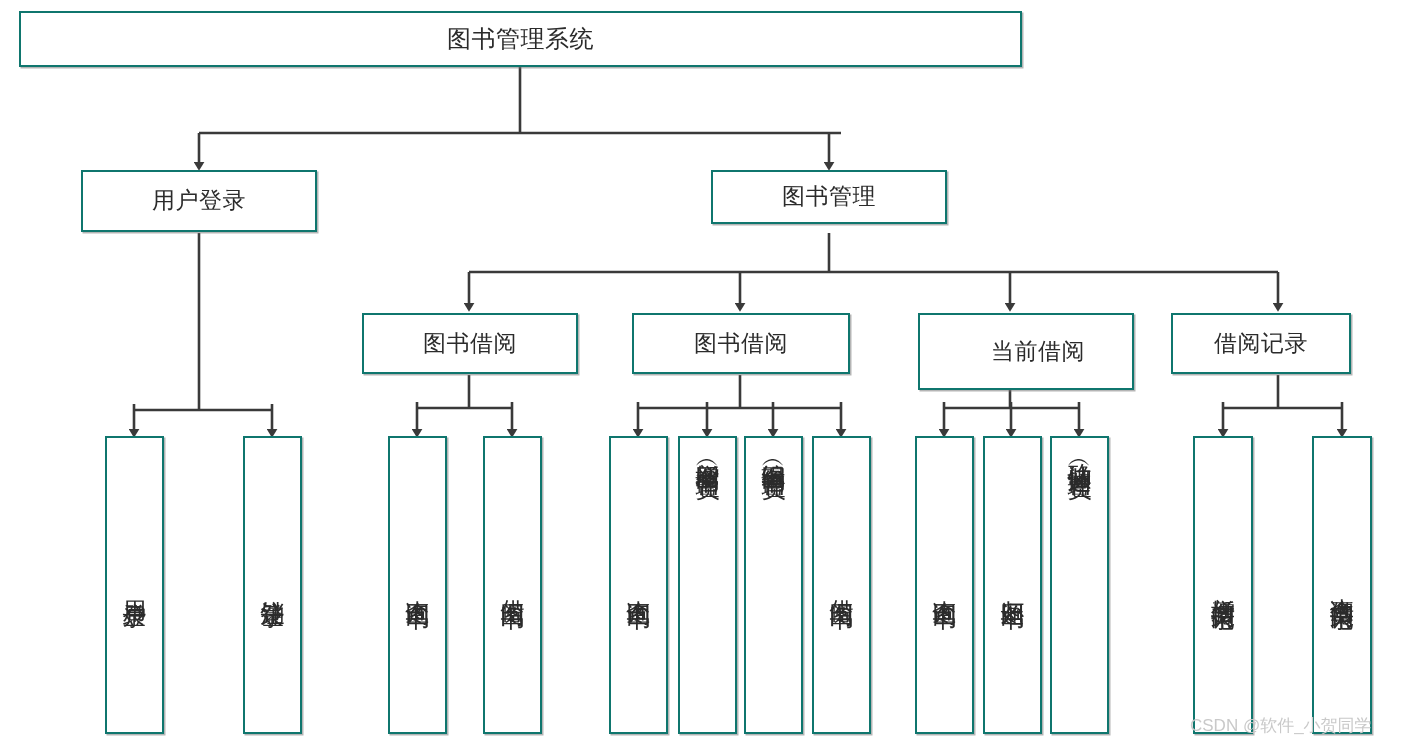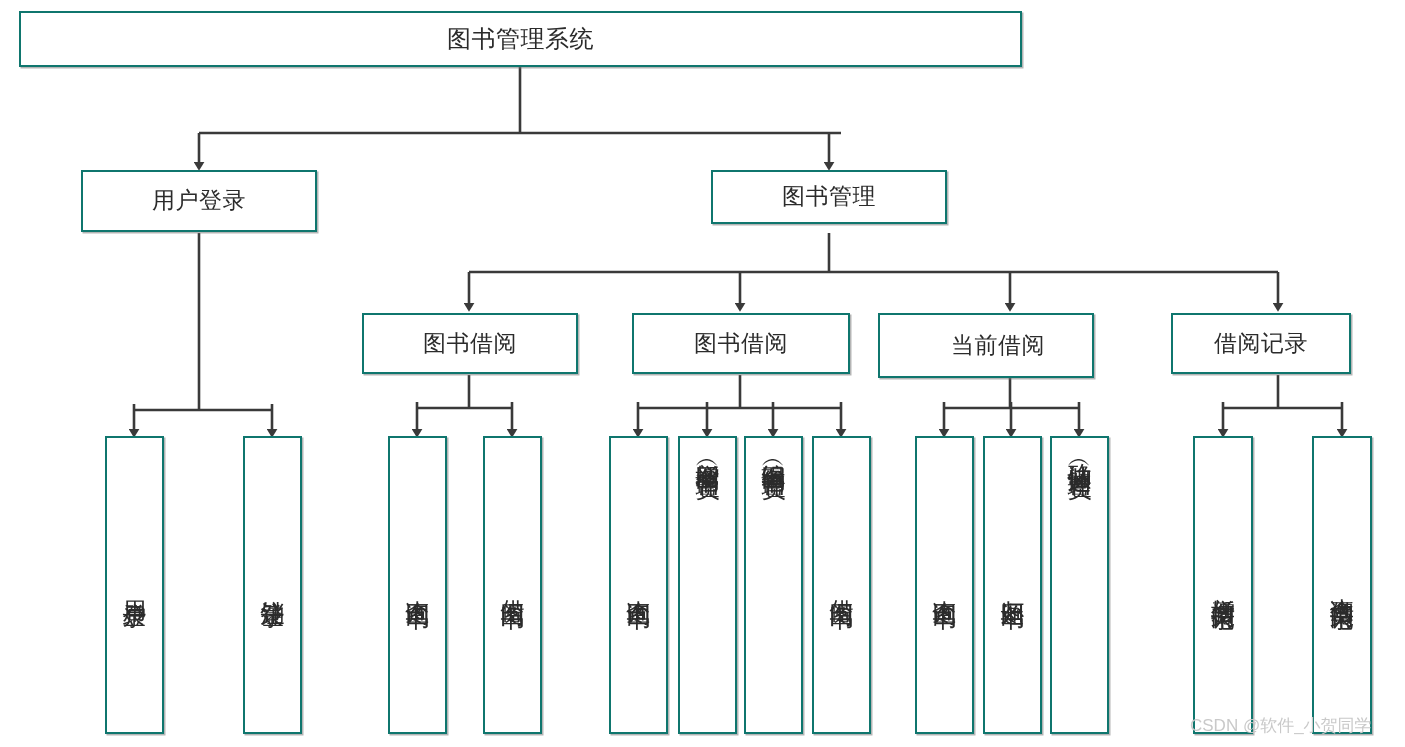--- a/index.html
+++ b/index.html
@@ -142,21 +142,21 @@
   <div class="node horiz" style="left:711px; top:170px; width:236px; height:54px;">
     <span class="node-label">图书管理</span>
   </div>
 
   <div class="node horiz" style="left:362px; top:313px; width:216px; height:61px;">
     <span class="node-label">图书借阅</span>
   </div>
   <div class="node horiz" style="left:632px; top:313px; width:218px; height:61px;">
     <span class="node-label">图书借阅</span>
   </div>
-  <div class="node horiz" style="left:878px; top:313px; width:216px; height:65px;padding-left:24px;">
+  <div class="node horiz" style="left:918px; top:313px; width:216px; height:77px;padding-left:24px;">
     <span class="node-label">当前借阅</span>
   </div>
   <div class="node horiz" style="left:1171px; top:313px; width:180px; height:61px;">
     <span class="node-label">借阅记录</span>
   </div>
 
   <div class="node vert centered" style="left:105px; top:436px; width:59px; height:298px;">
     <span class="node-label">用户登录</span>
   </div>
   <div class="node vert centered" style="left:243px; top:436px; width:59px; height:298px;">

